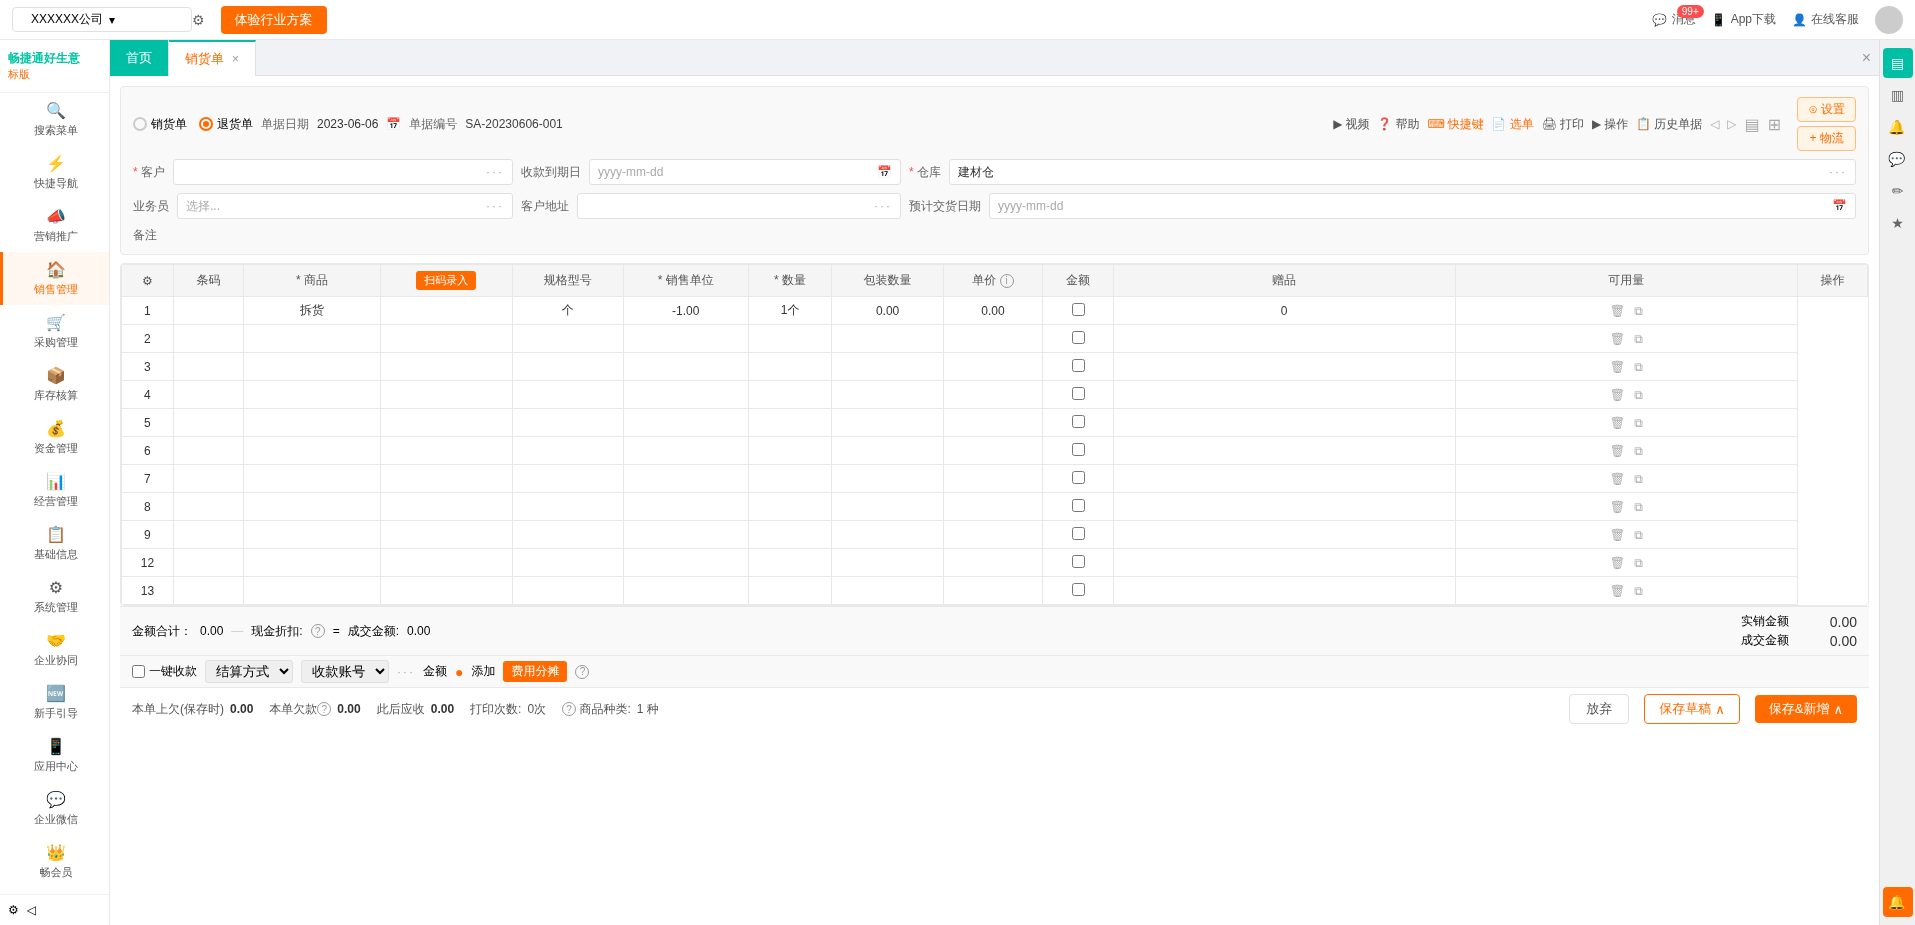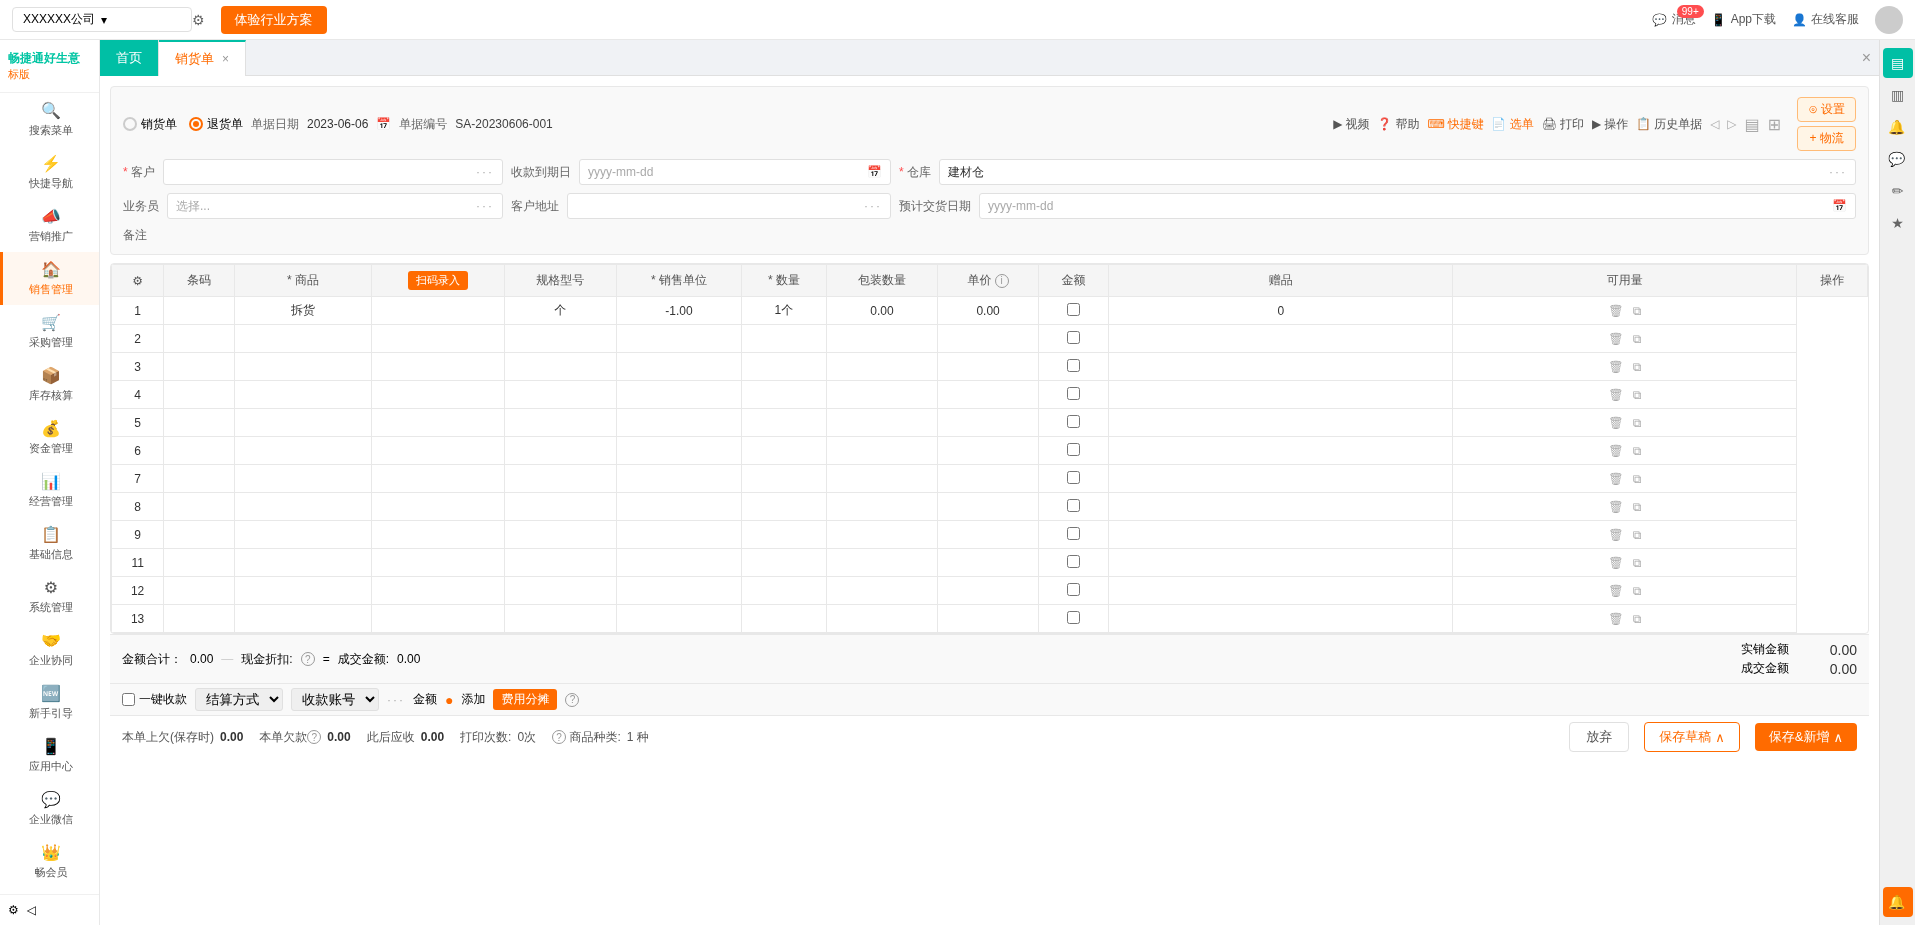--- a/index.html
+++ b/index.html
@@ -2,27 +2,27 @@
 <html><head>
   <meta charset="utf-8">
   <style>
     * { box-sizing: border-box; margin: 0; padding: 0; }
     body { font-family: 'Microsoft YaHei', Arial, sans-serif; font-size: 12px; background: #f5f5f5; overflow: hidden; height: 925px; }
 
     
     .app-wrapper { display: flex; flex-direction: column; height: 925px; }
     .top-bar { height: 40px; background: #fff; display: flex; align-items: center; padding: 0 12px; border-bottom: 1px solid #e8e8e8; flex-shrink: 0; }
     .main-area { display: flex; flex: 1; overflow: hidden; }
-    .sidebar { width: 100px; background: #fff; display: flex; flex-direction: column; border-right: 1px solid #e8e8e8; flex-shrink: 0; }
+    .sidebar { width: 110px; background: #fff; display: flex; flex-direction: column; border-right: 1px solid #e8e8e8; flex-shrink: 0; }
     .content-area { flex: 1; display: flex; flex-direction: column; overflow: hidden; }
     .tab-bar { height: 36px; background: #f0f2f5; display: flex; align-items: center; border-bottom: 1px solid #e0e0e0; flex-shrink: 0; }
     .main-content { flex: 1; overflow-y: auto; background: #fff; padding: 10px; }
 
     
-    .company-selector { display: flex; align-items: center; gap: 6px; border: 1px solid #e0e0e0; border-radius: 4px; padding: 3px 10px; min-width: 180px; cursor: pointer; }
+    .company-selector { display: flex; align-items: center; gap: 6px; border: 1px solid #e0e0e0; border-radius: 4px; padding: 3px 18px; min-width: 180px; cursor: pointer; }
     .top-bar-center { flex: 1; display: flex; align-items: center; padding-left: 16px; }
     .trial-btn { background: #ff6b00; color: #fff; border: none; border-radius: 4px; padding: 5px 14px; font-size: 13px; cursor: pointer; }
     .top-bar-right { display: flex; align-items: center; gap: 16px; margin-left: auto; }
     .top-bar-item { display: flex; align-items: center; gap: 4px; cursor: pointer; color: #555; font-size: 12px; position: relative; }
     .badge { background: #ff4d4f; color: #fff; border-radius: 8px; padding: 1px 5px; font-size: 10px; position: absolute; top: -6px; right: -8px; }
     .avatar { width: 28px; height: 28px; border-radius: 50%; background: #ccc; }
     .gear-icon { font-size: 14px; cursor: pointer; color: #666; }
 
     
     .logo-area { padding: 10px 8px; border-bottom: 1px solid #f0f0f0; }
@@ -502,37 +502,20 @@
     <td></td>
     <td></td>
     <td><input type="checkbox" style=""></td>
     <td style="min-width:200px;"></td>
     <td>
       <span style="cursor:pointer;color:#aaa;margin-right:6px;">🗑</span>
       <span style="cursor:pointer;color:#aaa;">⧉</span>
     </td>
   </tr>
                 <tr>
-    <td class="row-num">11</td>
-    <td></td>
-    <td></td>
-    <td></td>
-    <td></td>
-    <td class=""></td>
-    <td></td>
-    <td></td>
-    <td></td>
-    <td><input type="checkbox" style=""></td>
-    <td style="min-width:200px;"></td>
-    <td>
-      <span style="cursor:pointer;color:#aaa;margin-right:6px;">🗑</span>
-      <span style="cursor:pointer;color:#aaa;">⧉</span>
-    </td>
-  </tr>
-                <tr>
     <td class="row-num">12</td>
     <td></td>
     <td></td>
     <td></td>
     <td></td>
     <td class=""></td>
     <td></td>
     <td></td>
     <td></td>
     <td><input type="checkbox" style=""></td>

